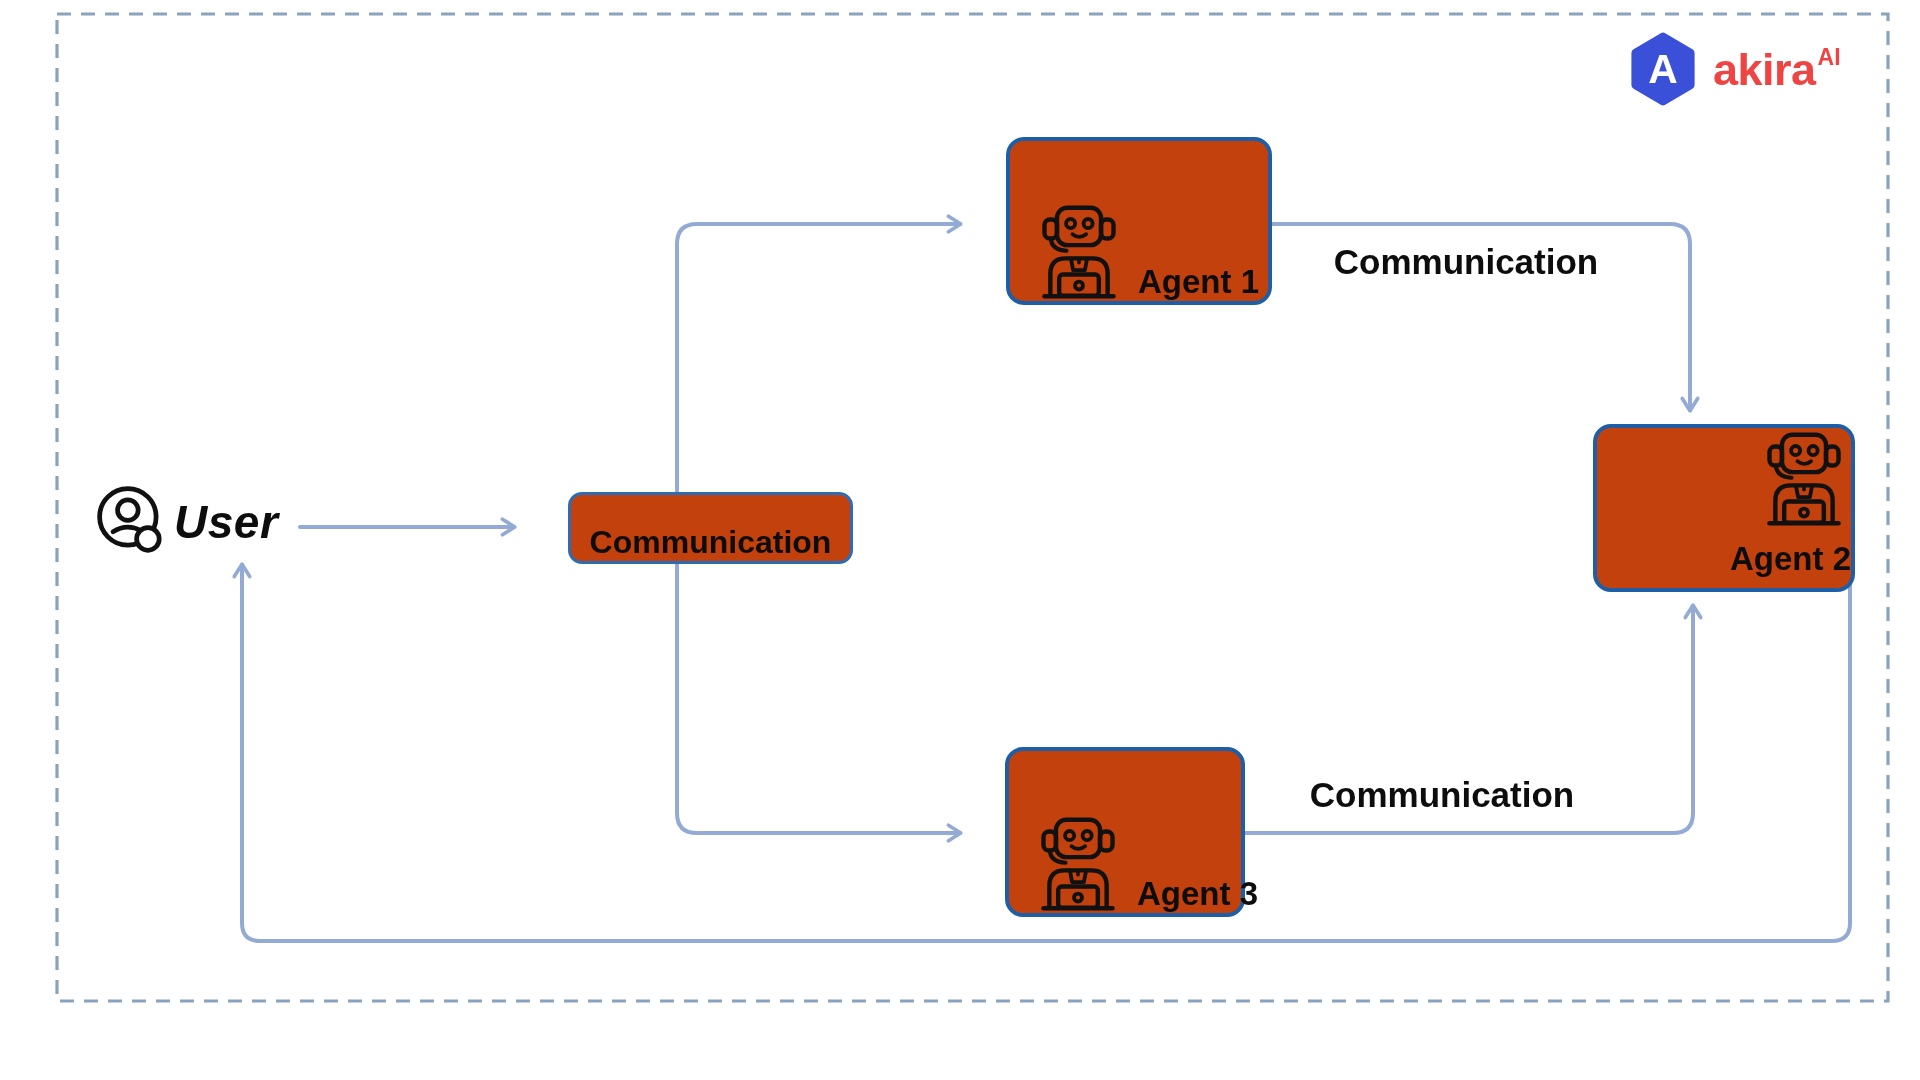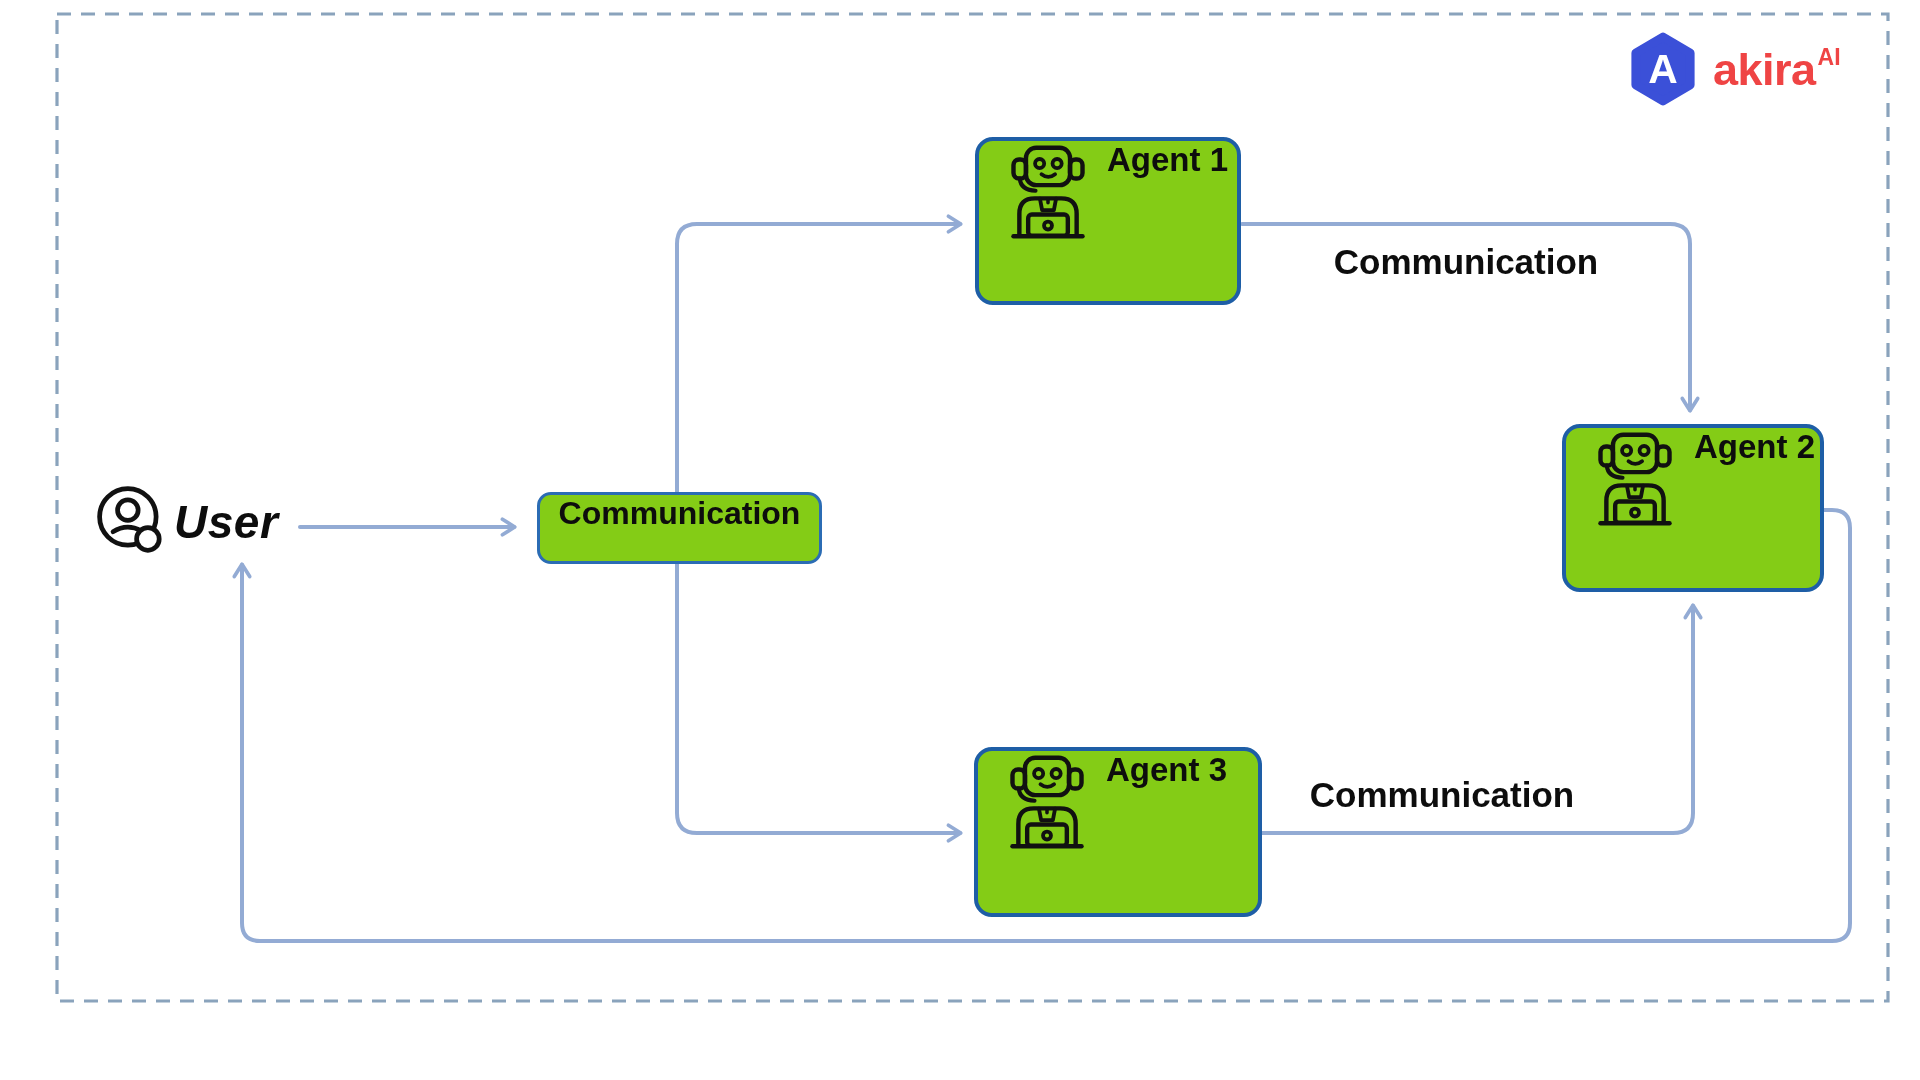--- a/index.html
+++ b/index.html
@@ -3,21 +3,21 @@
 <meta charset="utf-8">
 <style>
   html,body{margin:0;padding:0;background:#ffffff;}
   body{
     width:1920px;height:1080px;position:relative;overflow:hidden;
     font-family:"Liberation Sans", sans-serif;color:#0d0d0d;
   }
   .canvas{position:absolute;inset:0;}
   svg.layer{position:absolute;left:0;top:0;z-index:0;}
   .node{
-    position:absolute;background:#84cc16;z-index:2;display:flex;align-items:flex-start;
+    position:absolute;background:#c2410c;z-index:2;display:flex;align-items:flex-end;margin-left:31px;
   }
   .agent-box{
     border:4.5px solid #1e5ea6;border-radius:18px;gap:12px;padding-left:22px;box-sizing:border-box;
   }
   .comm-box{
     border:3.5px solid #2b6cb4;border-radius:14px;justify-content:center;box-sizing:border-box;
   }
   .node-label{font-weight:700;font-size:33px;white-space:nowrap;}
   .comm-box .node-label{font-size:32px;}
   .edge-label{
@@ -93,42 +93,42 @@
         <path d="M26.5,39.2 L28,47 L36,47 L37.5,39.2" stroke-width="2.6"></path>
         <path d="M32,39.2 L32,42" stroke-width="2.4"></path>
         <rect x="18.5" y="50" width="27" height="14.5" rx="2.5" stroke-width="3"></rect>
         <circle cx="32" cy="57.5" r="2.7" stroke-width="2.6"></circle>
         <path d="M8.5,64.8 L55.5,64.8" stroke-width="3"></path>
       </g>
     </svg>
     <div class="node-label">Agent 1</div>
   </div>
 
-  <div class="node agent-box" style="left:1562px;top:424px;width:262px;height:168px;">
+  <div class="node agent-box" style="left:1562px;top:424px;width:262px;height:168px;flex-direction:column;">
     <svg class="robot-icon" width="94" height="100" viewBox="0 0 64 68">
       <g stroke="#111111" fill="none" stroke-linecap="round" stroke-linejoin="round">
         <rect x="17" y="4.5" width="30" height="25.5" rx="7" stroke-width="3"></rect>
         <rect x="8.5" y="12.5" width="8.5" height="13" rx="3.8" stroke-width="3"></rect>
         <rect x="47" y="12.5" width="8.5" height="13" rx="3.8" stroke-width="3"></rect>
         <path d="M12.8,25.5 Q13.5,33.5 23.5,33.8" stroke-width="2.8"></path>
         <circle cx="26.3" cy="15.3" r="3.1" stroke-width="2.6"></circle>
         <circle cx="38.2" cy="15.3" r="3.1" stroke-width="2.6"></circle>
         <path d="M27.6,22.6 Q32.2,26.2 36.8,22.6" stroke-width="2.6"></path>
         <path d="M12.5,64 L12.5,49.5 Q12.5,39 23,39 L41,39 Q51.5,39 51.5,49.5 L51.5,64" stroke-width="3"></path>
         <path d="M26.5,39.2 L28,47 L36,47 L37.5,39.2" stroke-width="2.6"></path>
         <path d="M32,39.2 L32,42" stroke-width="2.4"></path>
         <rect x="18.5" y="50" width="27" height="14.5" rx="2.5" stroke-width="3"></rect>
         <circle cx="32" cy="57.5" r="2.7" stroke-width="2.6"></circle>
         <path d="M8.5,64.8 L55.5,64.8" stroke-width="3"></path>
       </g>
     </svg>
     <div class="node-label">Agent 2</div>
   </div>
 
-  <div class="node agent-box" style="left:974px;top:747px;width:288px;height:170px;">
+  <div class="node agent-box" style="left:974px;top:747px;width:240px;height:170px;">
     <svg class="robot-icon" width="94" height="100" viewBox="0 0 64 68">
       <g stroke="#111111" fill="none" stroke-linecap="round" stroke-linejoin="round">
         <rect x="17" y="4.5" width="30" height="25.5" rx="7" stroke-width="3"></rect>
         <rect x="8.5" y="12.5" width="8.5" height="13" rx="3.8" stroke-width="3"></rect>
         <rect x="47" y="12.5" width="8.5" height="13" rx="3.8" stroke-width="3"></rect>
         <path d="M12.8,25.5 Q13.5,33.5 23.5,33.8" stroke-width="2.8"></path>
         <circle cx="26.3" cy="15.3" r="3.1" stroke-width="2.6"></circle>
         <circle cx="38.2" cy="15.3" r="3.1" stroke-width="2.6"></circle>
         <path d="M27.6,22.6 Q32.2,26.2 36.8,22.6" stroke-width="2.6"></path>
         <path d="M12.5,64 L12.5,49.5 Q12.5,39 23,39 L41,39 Q51.5,39 51.5,49.5 L51.5,64" stroke-width="3"></path>

